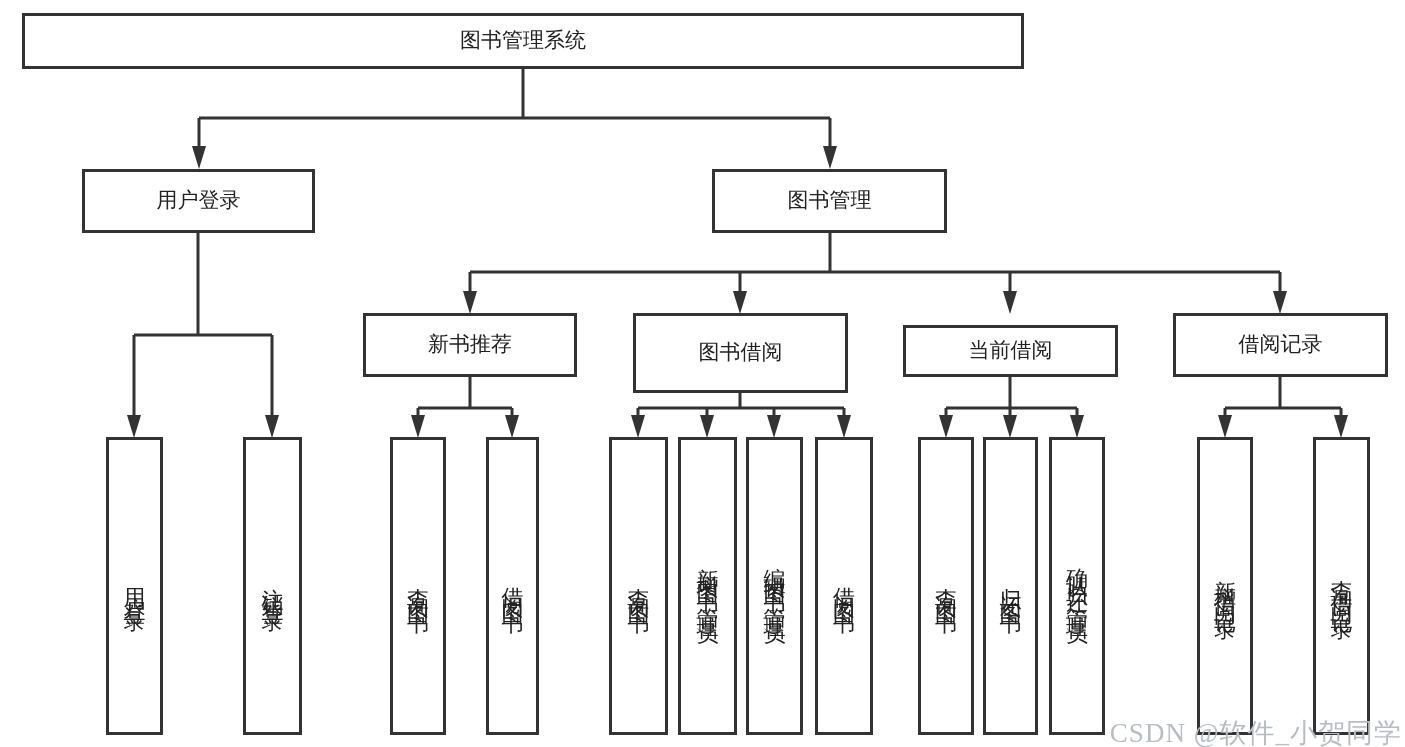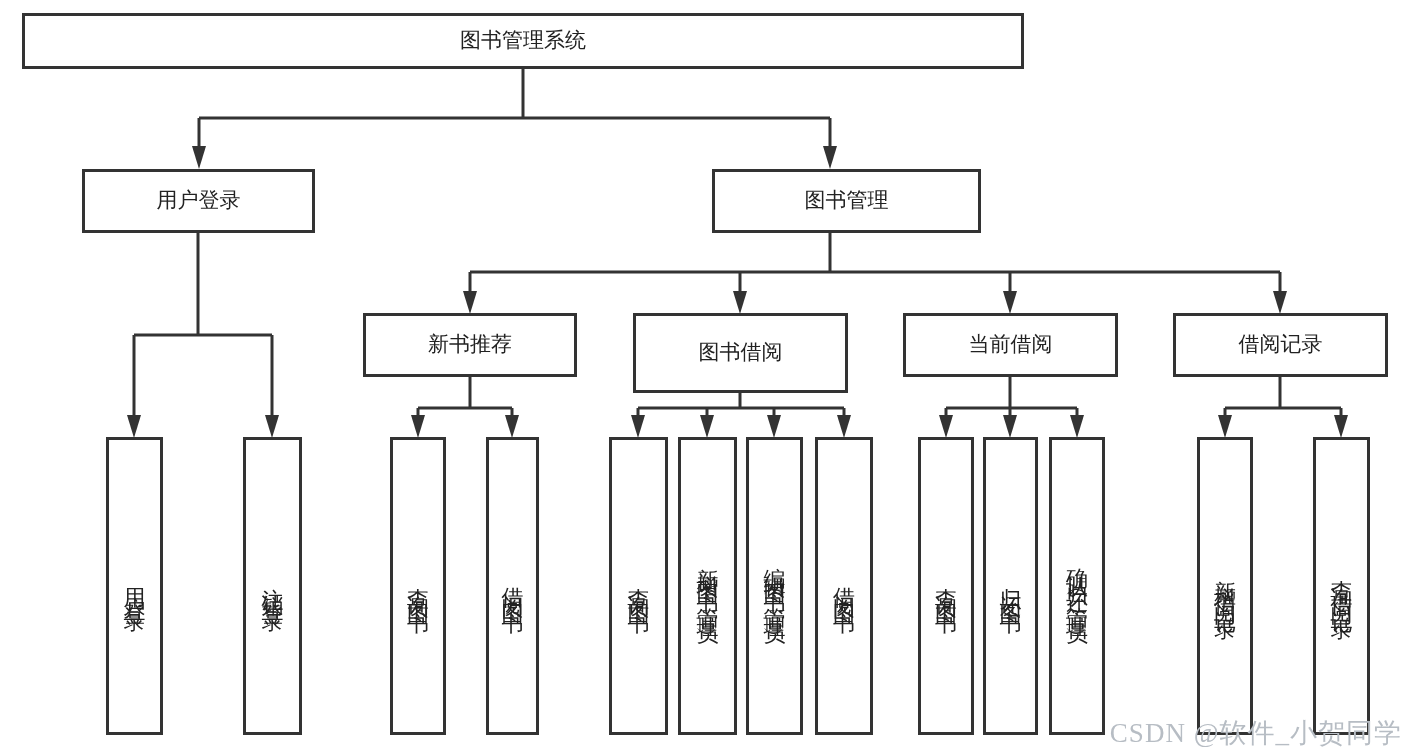--- a/index.html
+++ b/index.html
@@ -119,25 +119,25 @@
       <path d="M1225 408 V416"></path>
       <polygon points="1218,415 1232,415 1225,438"></polygon>
       <path d="M1341 408 V416"></path>
       <polygon points="1334,415 1348,415 1341,438"></polygon>
     </g>
   </svg>
 
   <div class="node h" style="left:22px; top:13px; width:1002px; height:56px">图书管理系统</div>
 
   <div class="node h" style="left:82px; top:169px; width:233px; height:64px">用户登录</div>
-  <div class="node h" style="left:712px; top:169px; width:269px; height:64px">图书管理</div>
+  <div class="node h" style="left:712px; top:169px; width:235px; height:64px">图书管理</div>
 
   <div class="node h" style="left:363px; top:313px; width:214px; height:64px">新书推荐</div>
   <div class="node h" style="left:633px; top:313px; width:215px; height:80px">图书借阅</div>
-  <div class="node h" style="left:903px; top:313px; width:215px; height:64px">当前借阅</div>
+  <div class="node h" style="left:903px; top:325px; width:215px; height:52px">当前借阅</div>
   <div class="node h" style="left:1173px; top:313px; width:215px; height:64px">借阅记录</div>
 
   <div class="node v" style="left:106px; top:437px; width:57px; height:298px">用户登录</div>
   <div class="node v" style="left:243px; top:437px; width:59px; height:298px">注销登录</div>
 
   <div class="node v" style="left:390px; top:437px; width:56px; height:298px">查询图书</div>
   <div class="node v" style="left:486px; top:437px; width:53px; height:298px">借阅图书</div>
 
   <div class="node v" style="left:609px; top:437px; width:59px; height:298px">查询图书</div>
   <div class="node v" style="left:678px; top:437px; width:59px; height:298px">新增图书（管理员）</div>

